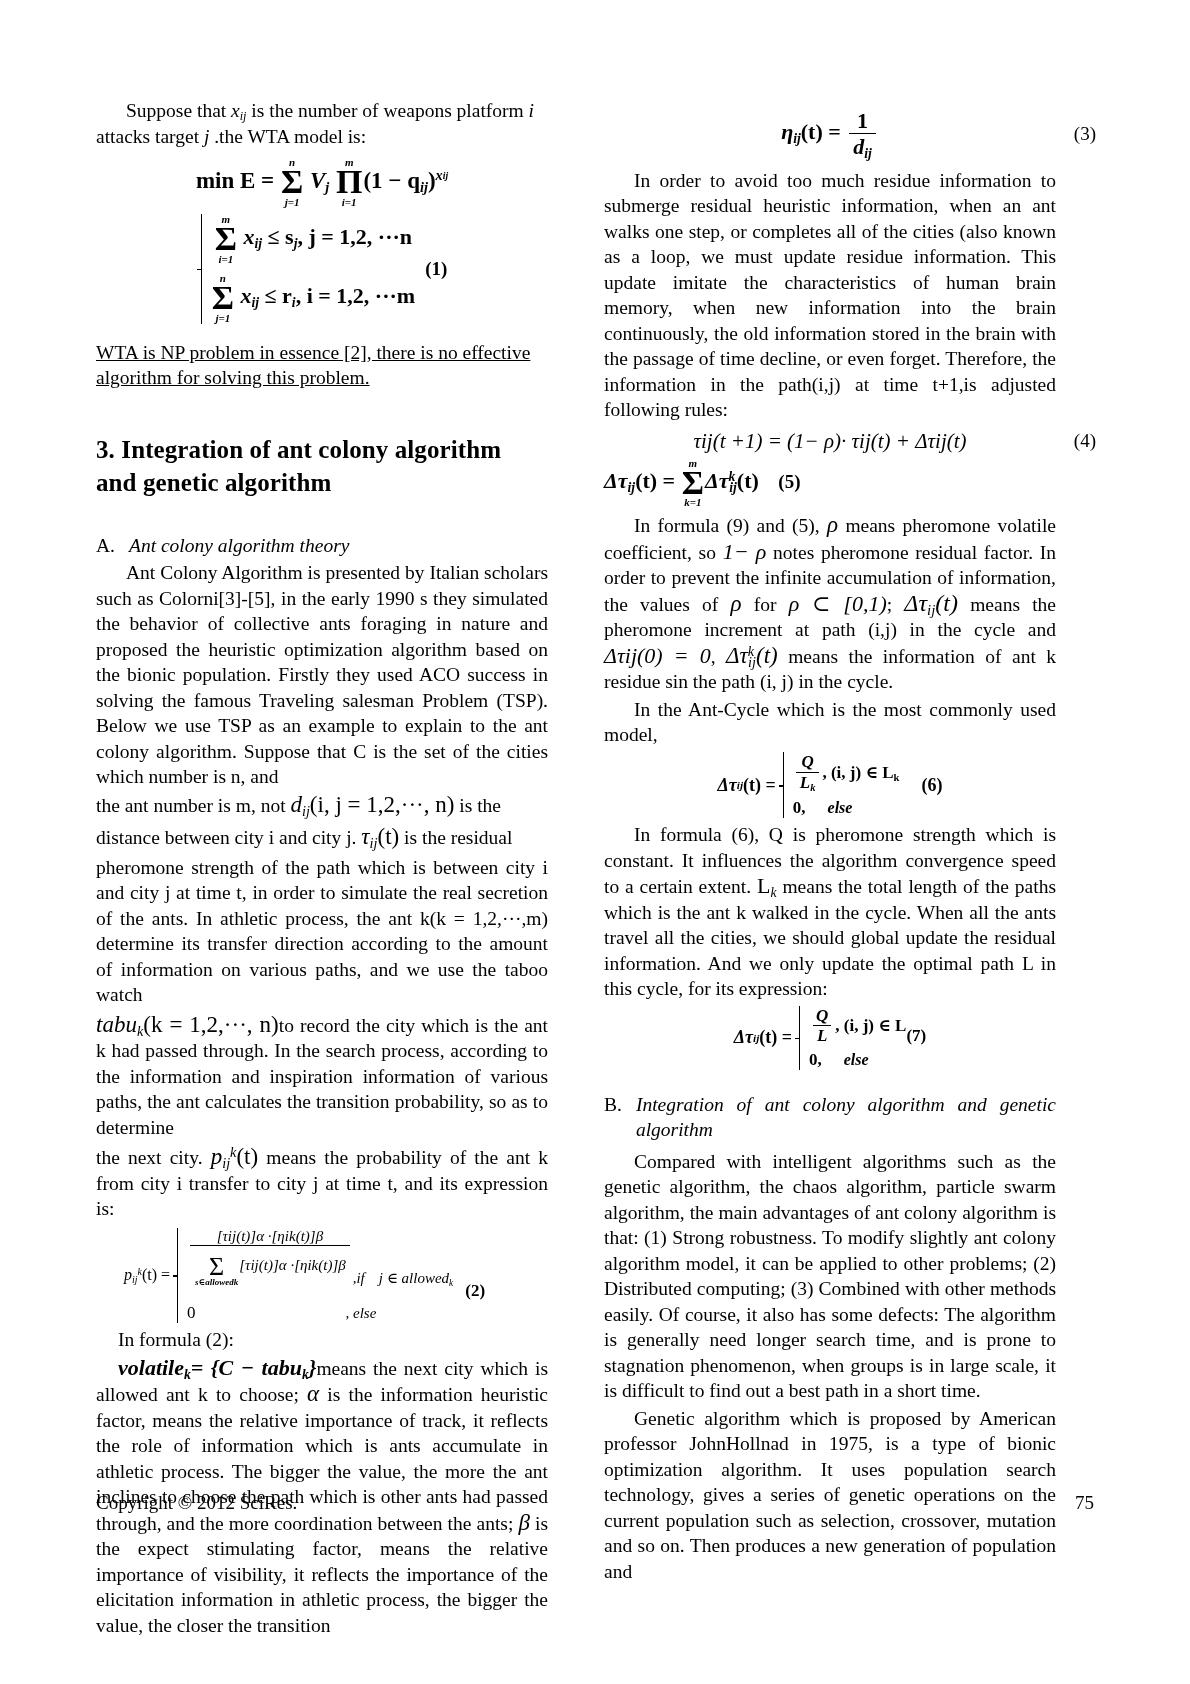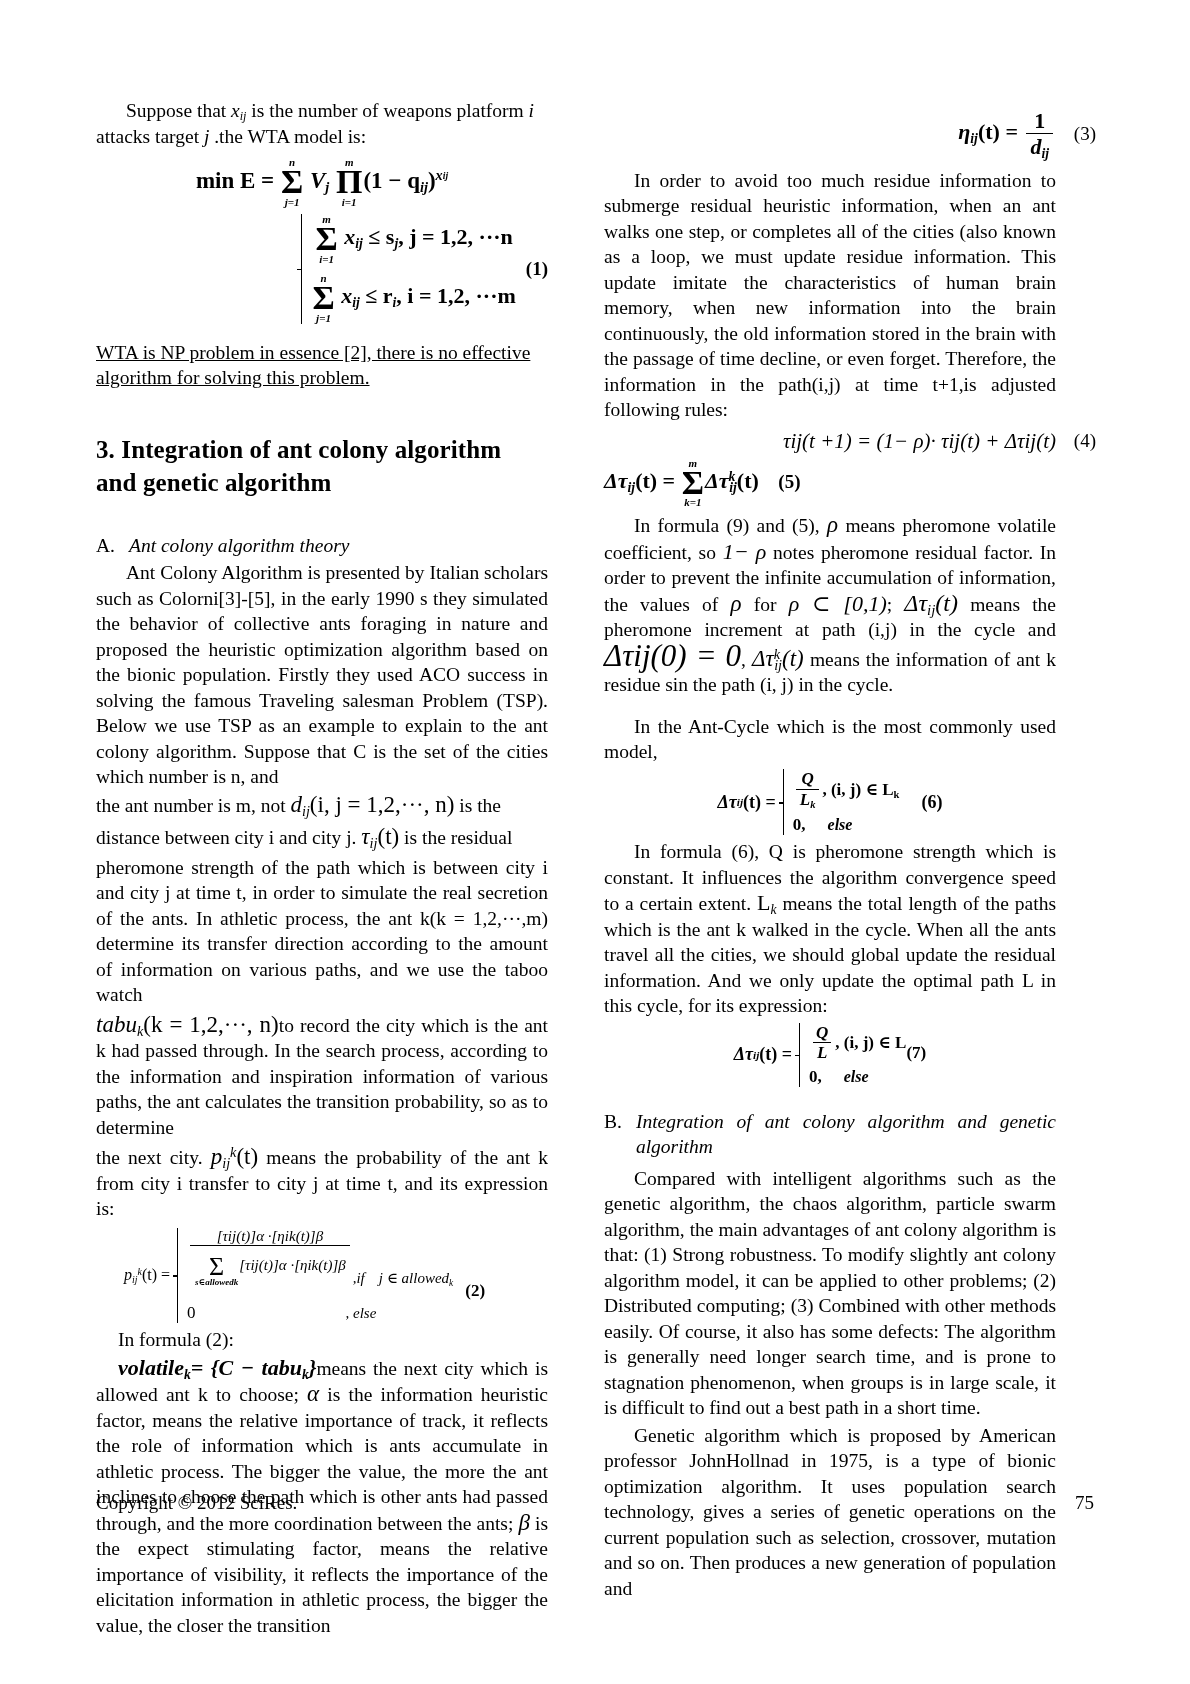--- a/index.html
+++ b/index.html
@@ -155,21 +155,21 @@
   .cases .rows .row { white-space: nowrap; }
 
   .eqno {
     font-weight: bold;
     font-size: 19px;
   }
 
   .eq-row {
     display: flex;
     align-items: center;
-    justify-content: flex-end;
+    justify-content: center;
     gap: 10px;
   }
   .eq-row .eq-body { flex: 0 0 auto; }
   .eq-row .eq-tag {
     font-size: 19px;
     white-space: nowrap;
   }
 
   .inline-math {
     font-family: "Liberation Serif", "DejaVu Serif", serif;
@@ -359,26 +359,26 @@
         <span>In formula (9) and (5),</span>
         <span class="inline-math mi" style="font-size:23px;">ρ</span>
         <span>means pheromone volatile coefficient, so</span>
         <span class="inline-math mi" style="font-size:22px;">1− ρ</span>
         <span>notes pheromone residual factor. In order to prevent the infinite accumulation of information, the values of</span>
         <span class="inline-math mi" style="font-size:23px;">ρ</span>
         <span>for</span>
         <span class="inline-math mi" style="font-size:22px;">ρ ⊂ [0,1)</span><span>;</span>
         <span class="inline-math" style="font-size:24px;"><i class="mi">Δτ</i><sub class="mi">ij</sub><span class="mi">(t)</span></span>
         <span>means the pheromone increment at path (i,j) in the cycle and</span>
-        <span class="inline-math mi" style="font-size:31px;">Δτij(0) = 0</span><span>,</span>
+        <span class="inline-math mi" style="font-size:22px;">Δτij(0) = 0</span><span>,</span>
         <span class="inline-math" style="font-size:23px;"><i class="mi">Δτ</i><sup class="mi">k</sup><sub class="mi" style="margin-left:-6px;">ij</sub><span class="mi">(t)</span></span>
         <span>means the information of ant k residue sin the path (i, j) in the cycle.</span>
       </p>
 
-      <p class="body indent" style="margin-top:16px;">In the Ant-Cycle which is the most commonly used model,</p>
+      <p class="body indent" style="margin-top:2px;">In the Ant-Cycle which is the most commonly used model,</p>
 
       <div class="math-block" style="margin-top:4px;">
         <span style="display:inline-flex; align-items:center; font-size:18px;">
           <span class="mbi">Δτ</span>
             <sub class="mbi">ij</sub>
             <span class="mb">(t) =</span>
           <span class="cases" style="min-height:66px; margin-left:3px;">
             <span class="bar"></span>
             <span class="rows" style="gap:6px;">
               <span class="row" style="display:flex; align-items:center;">

